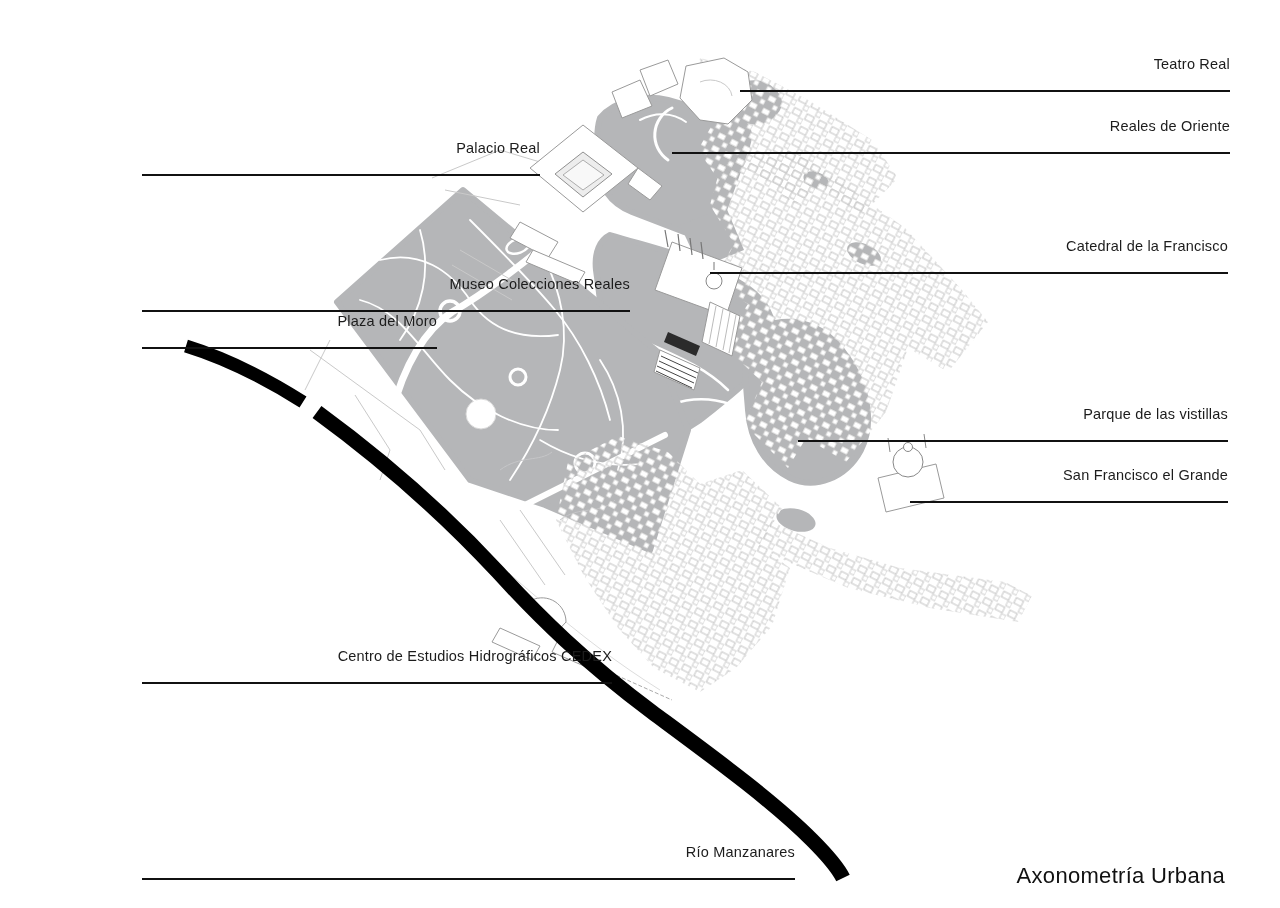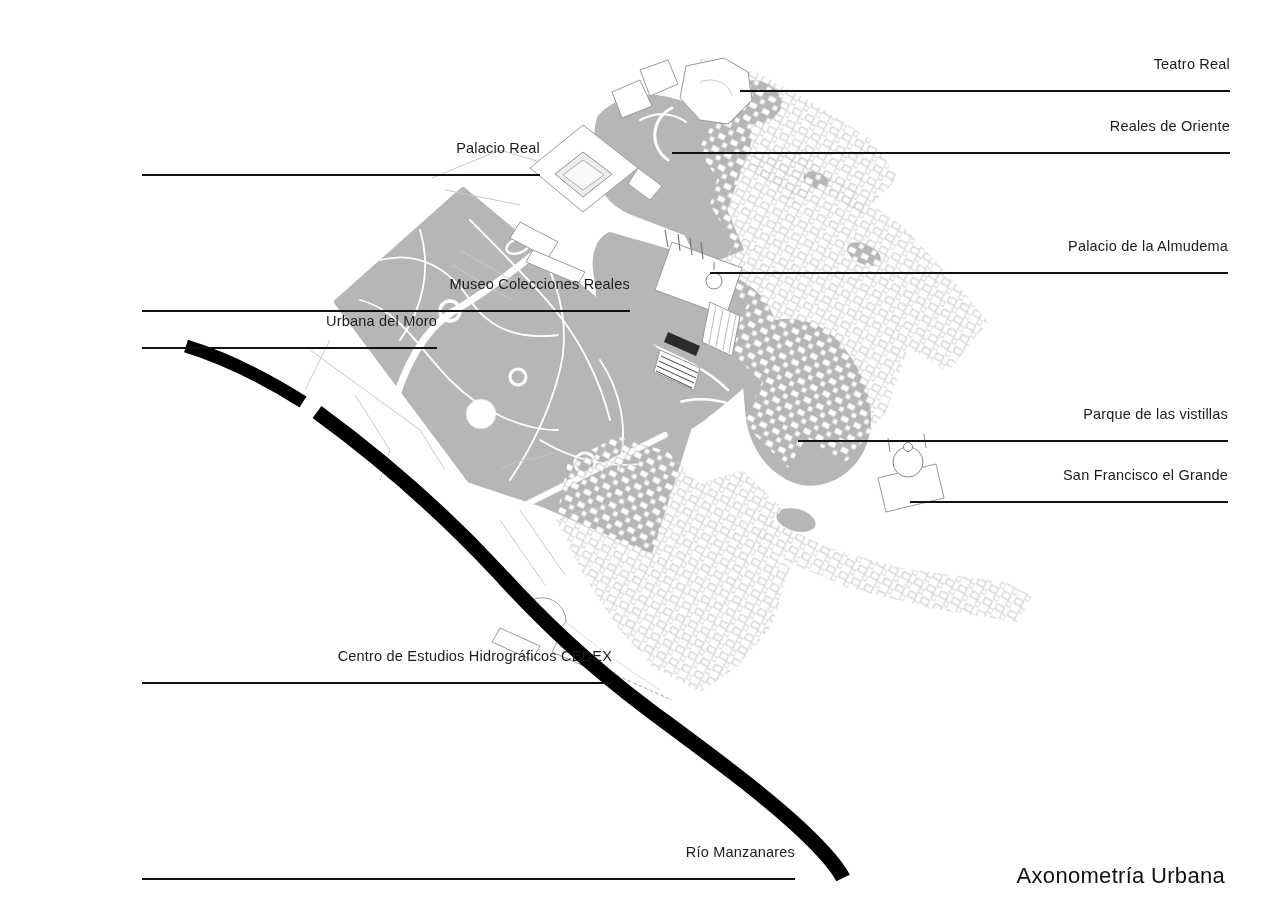--- a/index.html
+++ b/index.html
@@ -187,37 +187,37 @@
   </g>
 </svg>
 
 <div class="map-label right" id="lbl-teatro">
   <span>Teatro Real</span>
 </div>
 <div class="map-label right" id="lbl-plaza-oriente">
   <span>Reales de Oriente</span>
 </div>
 <div class="map-label right" id="lbl-catedral">
-  <span>Palacio de la Almudema</span>
+  <span>Catedral de la Francisco</span>
 </div>
 <div class="map-label right" id="lbl-vistillas">
   <span>Parque de las vistillas</span>
 </div>
 <div class="map-label right" id="lbl-san-francisco">
   <span>San Francisco el Grande</span>
 </div>
 
 <div class="map-label left" id="lbl-palacio">
   <span>Palacio Real</span>
 </div>
 <div class="map-label left" id="lbl-museo">
   <span>Museo Colecciones Reales</span>
 </div>
 <div class="map-label left" id="lbl-campo">
-  <span>Urbana del Moro</span>
+  <span>Plaza del Moro</span>
 </div>
 <div class="map-label left" id="lbl-cedex">
   <span>Centro de Estudios Hidrográficos CEDEX</span>
 </div>
 <div class="map-label left" id="lbl-rio">
   <span>Río Manzanares</span>
 </div>
 
 <div class="drawing-title">Axonometría Urbana</div>
 

